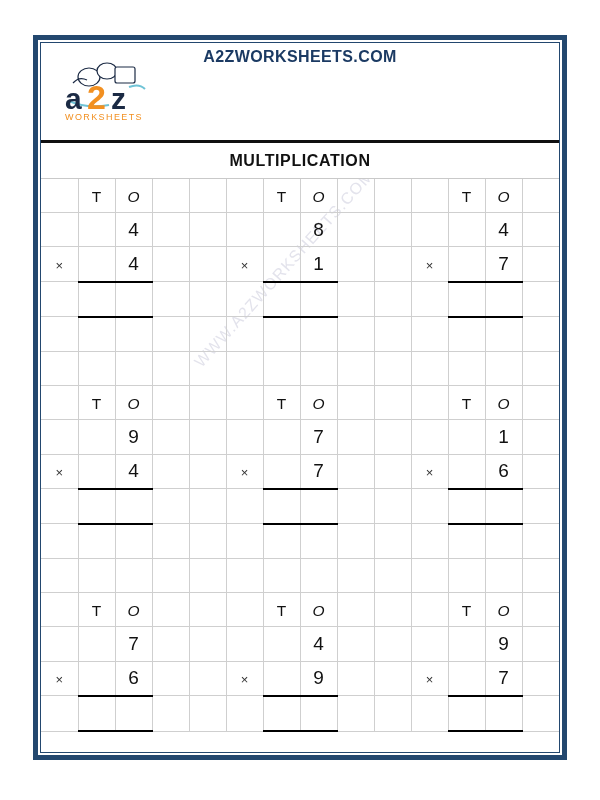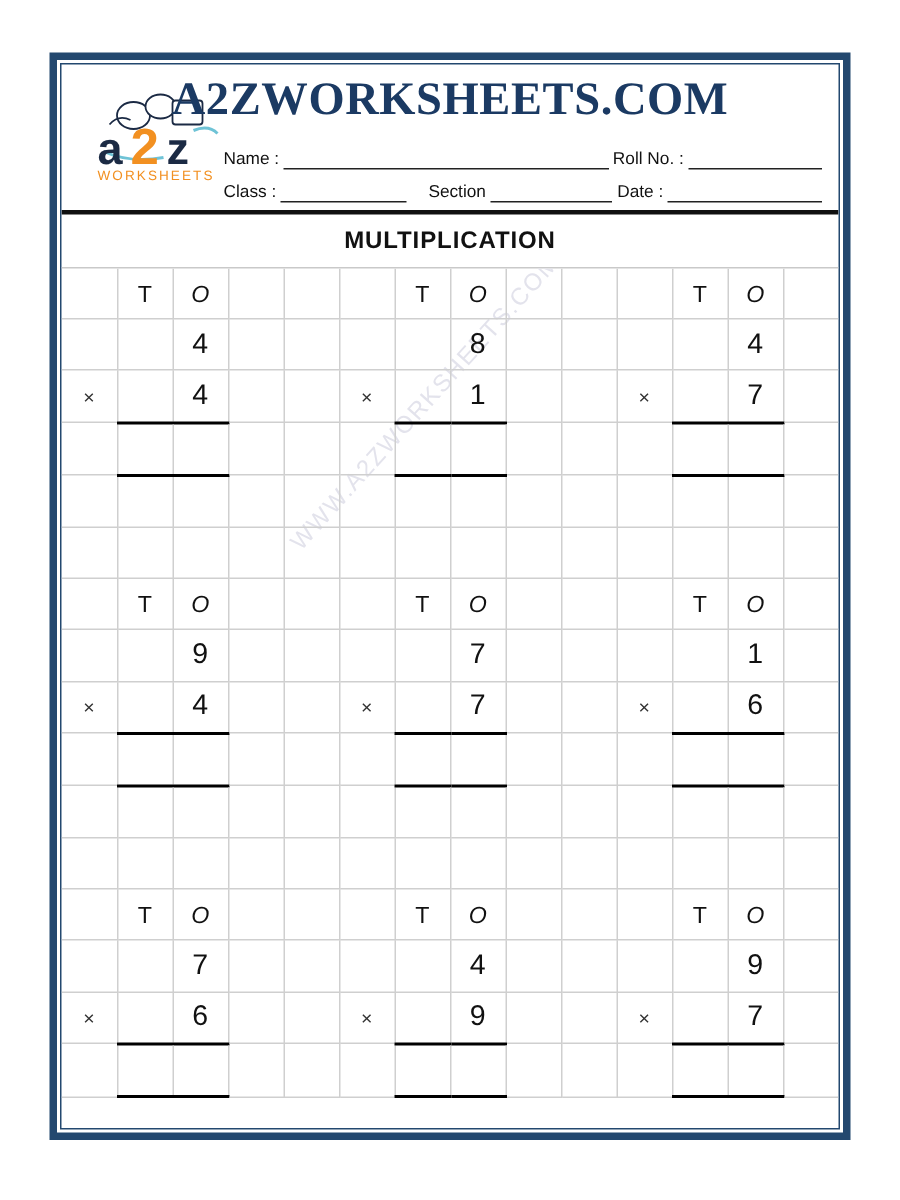--- a/index.html
+++ b/index.html
@@ -48,25 +48,25 @@
     height: 100px;
     border-bottom: 3px solid #101010;
     box-sizing: border-box;
   }
 
   .brand-title {
     position: absolute;
     left: 0; right: 0;
     top: 5px;
     text-align: center;
-    font-size: 31px;
+    font-size: 16px;
     font-weight: bold;
     letter-spacing: 0.4px;
     color: #1b3a63;
-    font-family: Liberation Serif, serif;
+    font-family: Liberation Sans, sans-serif;
   }
 
   
   .logo {
     position: absolute;
     left: 18px;
     top: 14px;
     width: 96px;
     height: 70px;
   }
@@ -206,36 +206,20 @@
             </g>
             <text x="6" y="52" font-family="Liberation Sans, sans-serif" font-size="30" font-weight="bold" fill="#1b2a44">a</text>
             <text x="28" y="52" font-family="Liberation Sans, sans-serif" font-size="34" font-weight="bold" fill="#f29021">2</text>
             <text x="52" y="52" font-family="Liberation Sans, sans-serif" font-size="30" font-weight="bold" fill="#1b2a44">z</text>
             <text x="6" y="63" font-family="Liberation Sans, sans-serif" font-size="9" letter-spacing="1.4" fill="#f29021">WORKSHEETS</text>
           </svg>
         </div>
 
         <div class="brand-title">A2ZWORKSHEETS.COM</div>
 
-        <div class="form-area">
-          <div class="form-row">
-            <span class="fld-label">Name :</span>
-            <span class="fld-line w-name"></span>
-            <span class="fld-label gap-right">Roll No. :</span>
-            <span class="fld-line w-roll"></span>
-          </div>
-          <div class="form-row">
-            <span class="fld-label">Class :</span>
-            <span class="fld-line w-class"></span>
-            <span class="fld-label pad-left-8">Section</span>
-            <span class="fld-line w-section"></span>
-            <span class="fld-label gap-right">Date :</span>
-            <span class="fld-line w-date"></span>
-          </div>
-        </div>
       </div>
 
       <div class="sheet-title">MULTIPLICATION</div>
 
       <div class="grid-wrap">
         <div class="watermark">WWW.A2ZWORKSHEETS.COM</div>
         <table class="grid" id="grid-table">
             <tbody>
               <tr>
                 <td class="grid-cell"></td>

